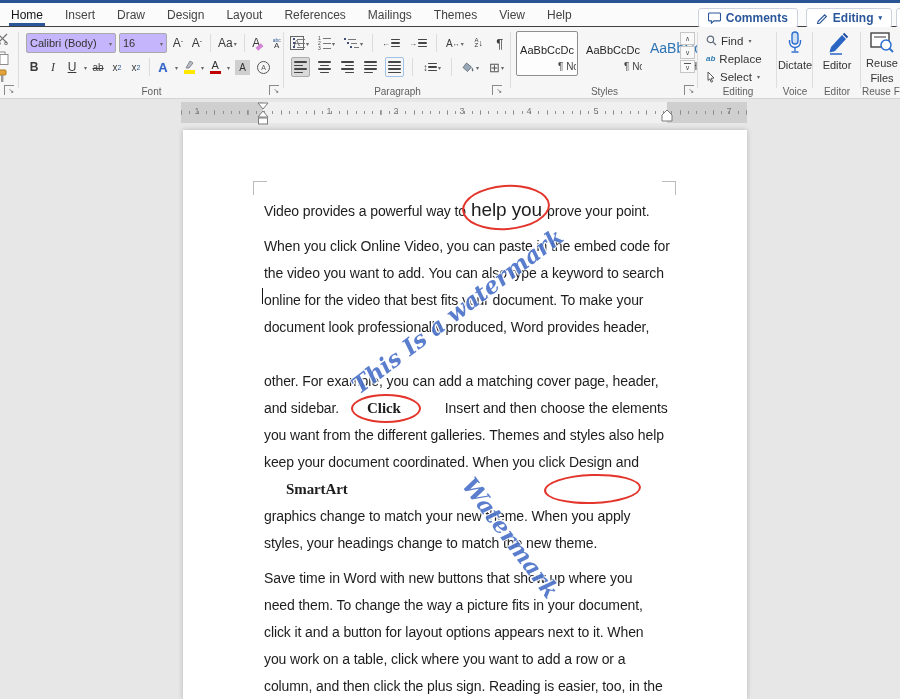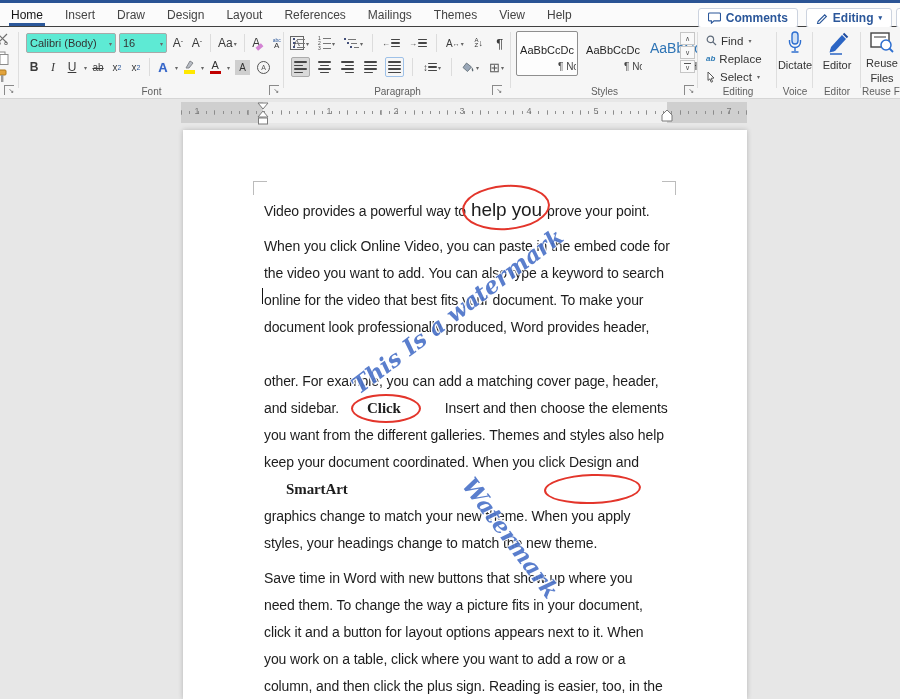--- a/index.html
+++ b/index.html
@@ -25,21 +25,21 @@
   #ribbon { left:0; top:27px; width:900px; height:72px; background:#f6f6f6; border-bottom:1px solid #d5d5d5; }
   .grp { position:absolute; top:0; height:72px; }
   .vdiv { position:absolute; top:5px; height:56px; width:1px; background:#dedede; }
   .grplabel { position:absolute; bottom:2px; left:0; right:0; text-align:center; font-size:10px; color:#5f5f5f; white-space:nowrap; }
   .launcher { position:absolute; bottom:4px; width:10px; height:10px; border-left:1px solid #8a8a8a; border-top:1px solid #8a8a8a; color:#666; font-size:7px; line-height:9px; text-align:right; }
   .r1 { position:absolute; top:5px; left:6px; display:flex; align-items:center; gap:3px; height:22px; }
   .r2 { position:absolute; top:29px; left:6px; display:flex; align-items:center; gap:3px; height:22px; }
   .rbtn { display:inline-flex; align-items:center; justify-content:center; height:20px; min-width:16px; padding:0 2px; font-size:12px; color:#3b3b3b; }
   .chev { font-size:6px; color:#666; margin-left:1px; }
   .sep { width:1px; height:18px; background:#dcdcdc; margin:0 2px; }
-  .combo { height:20px; border:1px solid #a9a9a9; background:#5eead4; display:flex; align-items:center; justify-content:space-between; font-size:11px; color:#333; padding:0 3px; border-radius:2px; }
+  .combo { height:20px; border:1px solid #a9a9a9; background:#c4b5fd; display:flex; align-items:center; justify-content:space-between; font-size:11px; color:#333; padding:0 3px; border-radius:2px; }
 
   
   .bold { font-weight:bold; }
   .ital { font-style:italic; font-family:"Liberation Serif", serif; }
   .unds { text-decoration:underline; }
   .strk { text-decoration:line-through; }
   .subsup { font-size:10px; }
   .subsup sub, .subsup sup { font-size:7px; color:#2b579a; }
   .fx { color:#3565c8; font-weight:bold; font-size:13px; text-shadow:0 0 1px #9db7e8; }
   .colbar { display:flex; flex-direction:column; align-items:center; line-height:10px; }

